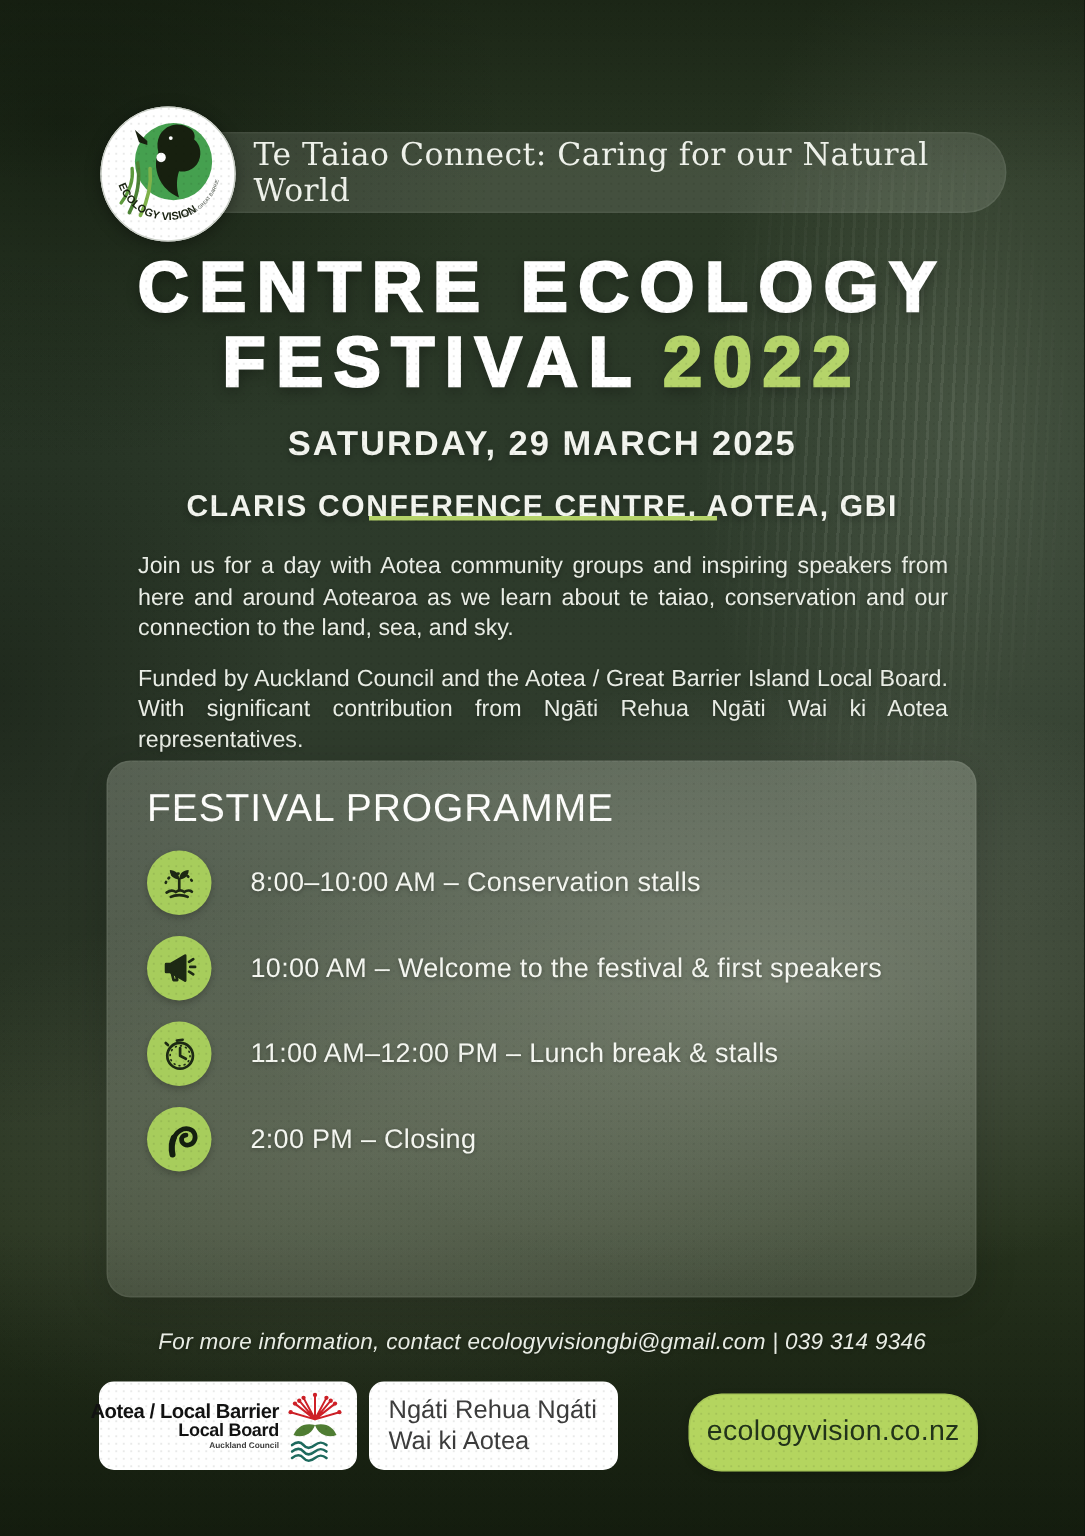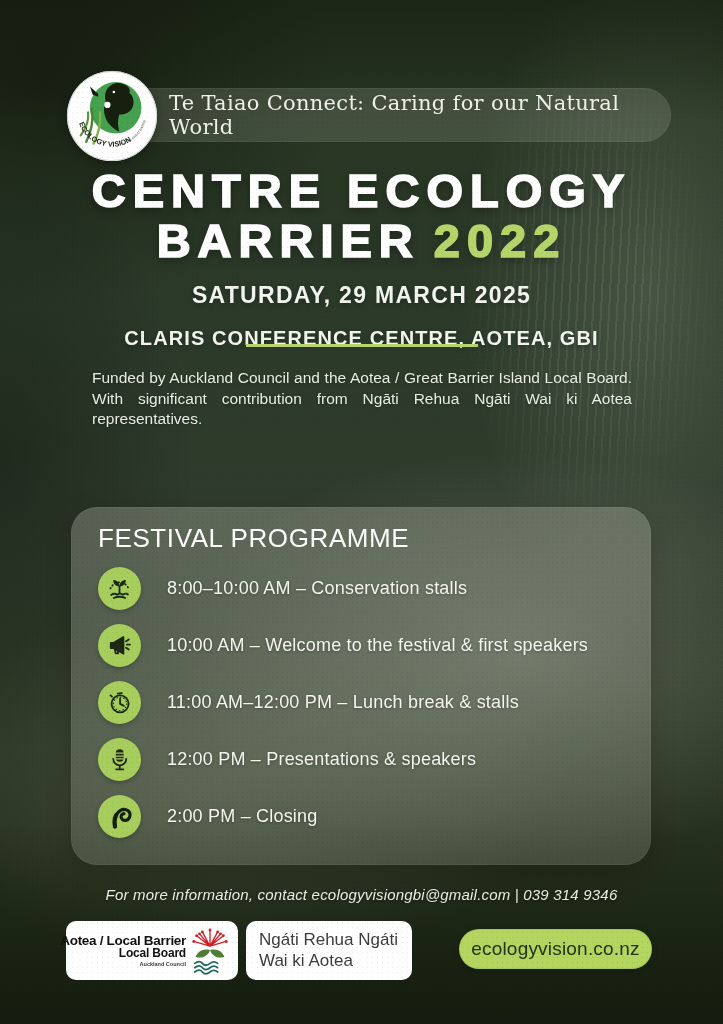--- a/index.html
+++ b/index.html
@@ -42,21 +42,21 @@
     font-size:20px;font-weight:bold;letter-spacing:1.1px;text-shadow:0 2px 5px rgba(0,0,0,.3);}
   .divider{position:absolute;top:344px;left:50%;transform:translateX(-50%);
     width:232px;height:3px;background:var(--accent);}
 
   .intro{position:absolute;left:92px;top:368px;width:540px;font-size:15.5px;line-height:1.33;
     color:#e9ede5;text-align:justify;text-shadow:0 1px 3px rgba(0,0,0,.3);}
   .intro p{margin:0;}
   .intro p + p{margin-top:13px;}
 
   
-  .panel{position:absolute;left:71px;top:507px;width:580px;height:358px;border-radius:26px;
+  .panel{position:absolute;left:71px;top:507px;width:580px;height:358px;border-radius:16px;
     background:linear-gradient(180deg, rgba(198,205,190,.30), rgba(176,184,168,.23));
     box-shadow:0 6px 26px rgba(0,0,0,.18), inset 0 0 0 1px rgba(255,255,255,.05);}
   .panel h2{position:absolute;left:27px;top:16px;margin:0;font-size:26px;font-weight:500;
     letter-spacing:.6px;color:#fdfdfb;}
   .prog-list{position:absolute;left:27px;top:60px;display:flex;flex-direction:column;gap:14px;}
   .prog-row{display:flex;align-items:center;height:43px;}
   .prog-icon{width:43px;height:43px;border-radius:50%;background:var(--icon-green);flex:none;
     display:flex;align-items:center;justify-content:center;box-shadow:0 2px 5px rgba(0,0,0,.22);}
   .prog-icon svg{width:27px;height:27px;}
   .prog-text{margin-left:26px;font-size:18px;letter-spacing:.2px;color:#f4f6f0;
@@ -72,21 +72,21 @@
   .board-text{text-align:right;color:#121212;line-height:1.02;}
   .board-l1{font-size:13.5px;font-weight:bold;letter-spacing:-.3px;white-space:nowrap;}
   .board-l2{font-size:12px;font-weight:bold;letter-spacing:-.2px;}
   .board-sub{font-size:5.5px;color:#3c3c3c;margin-top:2px;font-weight:bold;}
   .board-flower{width:42px;height:50px;margin-left:3px;flex:none;}
 
   .iwi-box{position:absolute;left:246px;top:921px;width:166px;height:59px;background:#fff;
     border-radius:10px;display:flex;align-items:center;padding-left:13px;box-sizing:border-box;}
   .iwi-box span{font-size:17px;line-height:1.18;color:#3d3d3d;}
 
-  .site-pill{position:absolute;left:459px;top:929px;width:193px;height:40px;border-radius:22px;
+  .site-pill{position:absolute;left:459px;top:929px;width:193px;height:52px;border-radius:22px;
     background:var(--pill-green);display:flex;align-items:center;justify-content:center;
     box-shadow:inset 0 0 0 1px rgba(0,0,0,.07), 0 2px 6px rgba(0,0,0,.2);cursor:pointer;}
   .site-pill span{font-size:19px;color:#22331a;font-weight:500;letter-spacing:.2px;}
 </style>
 </head>
 <body>
 
 <div class="poster" style="--accent:#b5d46a; --icon-green:#a7cd5c; --pill-green:#b4d55f;">
 
   <div class="falls"></div>
@@ -115,28 +115,29 @@
         <textPath href="#lgarc" startOffset="4">ECOLOGY VISION</textPath>
       </text>
       <text font-family="Liberation Sans, sans-serif" font-size="3.6" fill="#555c53">
         <textPath href="#lgarc" startOffset="62">AOTEA GREAT BARRIER ISLAND</textPath>
       </text>
     </svg>
   </div>
 
   <div class="title">
     <div>CENTRE ECOLOGY</div>
-    <div><span>BARRIER</span><span class="accent">2022</span></div>
+    <div><span>FESTIVAL</span><span class="accent">2022</span></div>
   </div>
 
   <div class="date-line">SATURDAY, 29 MARCH 2025</div>
   <div class="venue-line">CLARIS CONFERENCE CENTRE, AOTEA, GBI</div>
   <div class="divider"></div>
 
   <div class="intro">
+    <p>Join us for a day with Aotea community groups and inspiring speakers from here and around Aotearoa as we learn about te taiao, conservation and our connection to the land, sea, and sky.</p>
     <p>Funded by Auckland Council and the Aotea / Great Barrier Island Local Board. With significant contribution from Ngāti Rehua Ngāti Wai ki Aotea representatives.</p>
   </div>
 
   <div class="panel">
     <h2>FESTIVAL PROGRAMME</h2>
     <div class="prog-list">
 
       <div class="prog-row">
         <span class="prog-icon">
           <svg viewBox="0 0 24 24" fill="none" stroke="#1d2914" stroke-width="1.6" stroke-linecap="round">
@@ -167,31 +168,20 @@
           <svg viewBox="0 0 24 24" fill="none" stroke="#1d2914" stroke-width="1.6" stroke-linecap="round">
             <circle cx="12.5" cy="13.2" r="7.6"></circle>
             <circle cx="12.5" cy="13.2" r="5.9" stroke-width="1" stroke-dasharray="0.5 2.6"></circle>
             <path d="M12.5 13.2V8.6M12.5 13.2l3.4 1.8"></path>
             <path d="M10.6 4.2l3.4-.5M5.3 6.8 4 5.6"></path>
           </svg>
         </span>
         <span class="prog-text">11:00 AM–12:00 PM – Lunch break &amp; stalls</span>
       </div>
 
-      <div class="prog-row">
-        <span class="prog-icon">
-          <svg viewBox="0 0 24 24" fill="none" stroke="#1d2914" stroke-width="1.6" stroke-linecap="round">
-            <rect x="8.7" y="2.8" width="7" height="11.2" rx="3.5" fill="#1d2914" stroke="none"></rect>
-            <path d="M8.7 6.4h7M8.7 8.9h7M8.7 11.4h7" stroke="#a7cd5c" stroke-width="1.1"></path>
-            <path d="M6.4 11.4a5.8 5.8 0 0 0 11.6 0"></path>
-            <path d="M12.2 17.6v2.6M9 20.8h6.4"></path>
-          </svg>
-        </span>
-        <span class="prog-text">12:00 PM – Presentations &amp; speakers</span>
-      </div>
 
       <div class="prog-row">
         <span class="prog-icon">
           <svg viewBox="0 0 24 24" fill="none" stroke="#141f10" stroke-linecap="round">
             <path d="M8 21C6.8 15.4 8.4 9.4 12.6 6.8c3.5-2.1 7.5-.9 8.5 2.1 1 2.8-.5 5.7-3.1 6.4-2.2.6-4.4-.7-4.6-2.7-.2-1.7 1-3.1 2.6-3.1" stroke-width="2.8"></path>
             <path d="M8 21C7.2 17.6 7.5 14 8.8 11" stroke-width="3.6"></path>
           </svg>
         </span>
         <span class="prog-text">2:00 PM – Closing</span>
       </div>

